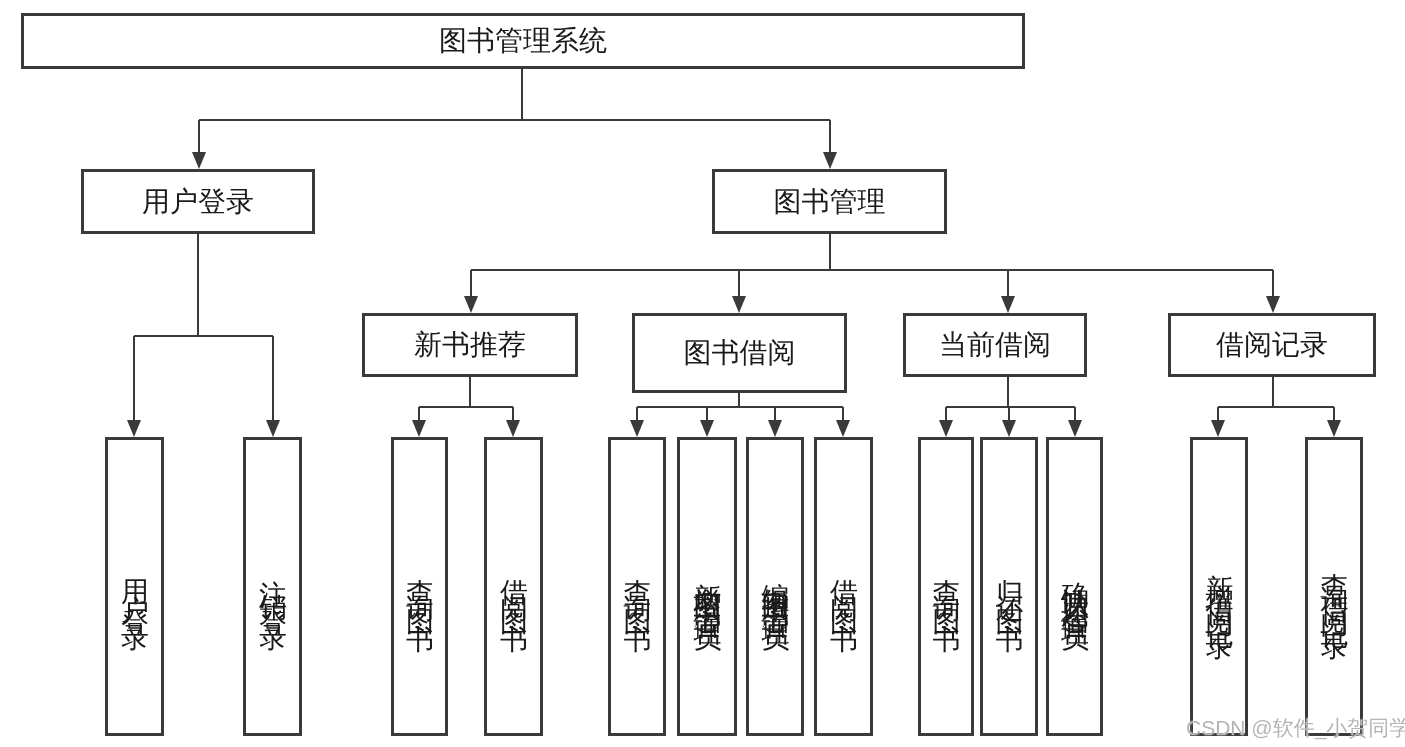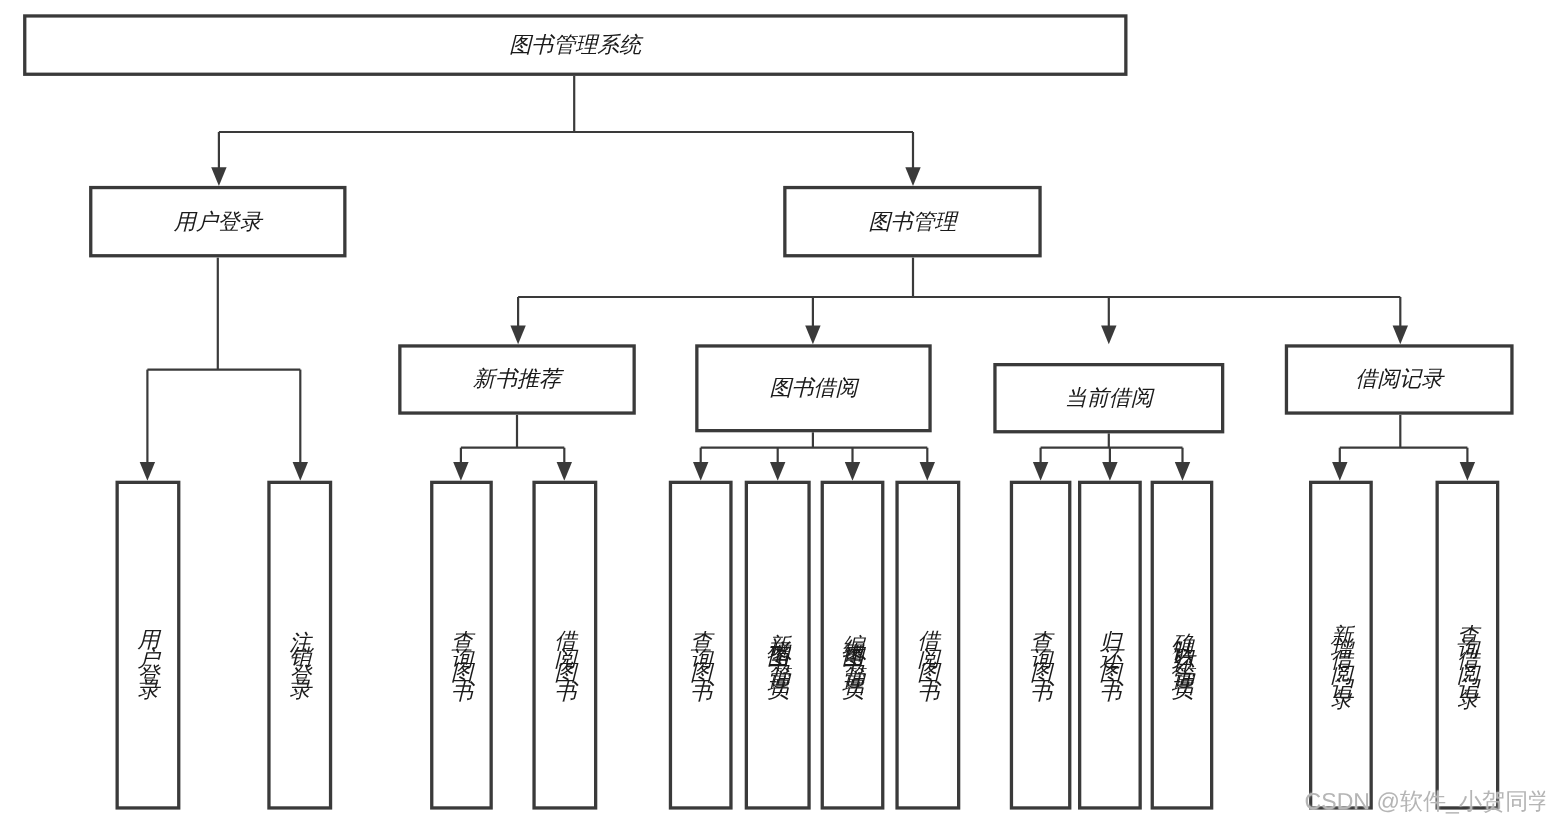--- a/index.html
+++ b/index.html
@@ -23,24 +23,23 @@
   }
   .node {
     position: absolute;
     box-sizing: border-box;
     border: 3px solid #3a3a3a;
     background: #ffffff;
     display: flex;
     align-items: center;
     justify-content: center;
     color: #1a1a1a;
-    font-size: 20px;
+    font-size: 28px;
     line-height: 1;
     white-space: nowrap;
-    font-style: italic;
   }
   .node .vt {
     writing-mode: vertical-rl;
     text-orientation: mixed;
     white-space: nowrap;
   }
   .vt4  { letter-spacing: 15px; }
   .vt6  { letter-spacing: 12px; }
   .vt10 { letter-spacing: 6px;  }
   .watermark {
@@ -135,21 +134,21 @@
   <div class="node" style="left:712px; top:169px; width:235px; height:65px;">
     <span>图书管理</span>
   </div>
 
   <div class="node" style="left:362px; top:313px; width:216px; height:64px;text-align:right;">
     <span>新书推荐</span>
   </div>
   <div class="node" style="left:632px; top:313px; width:215px; height:80px;">
     <span>图书借阅</span>
   </div>
-  <div class="node" style="left:903px; top:313px; width:210px; height:64px;margin-top:17px;">
+  <div class="node" style="left:903px; top:313px; width:184px; height:64px;">
     <span>当前借阅</span>
   </div>
   <div class="node" style="left:1168px; top:313px; width:208px; height:64px;">
     <span>借阅记录</span>
   </div>
 
   <div class="node" style="left:105px; top:437px; width:59px; height:299px;">
     <span class="vt vt4">用户登录</span>
   </div>
   <div class="node" style="left:243px; top:437px; width:59px; height:299px;">

